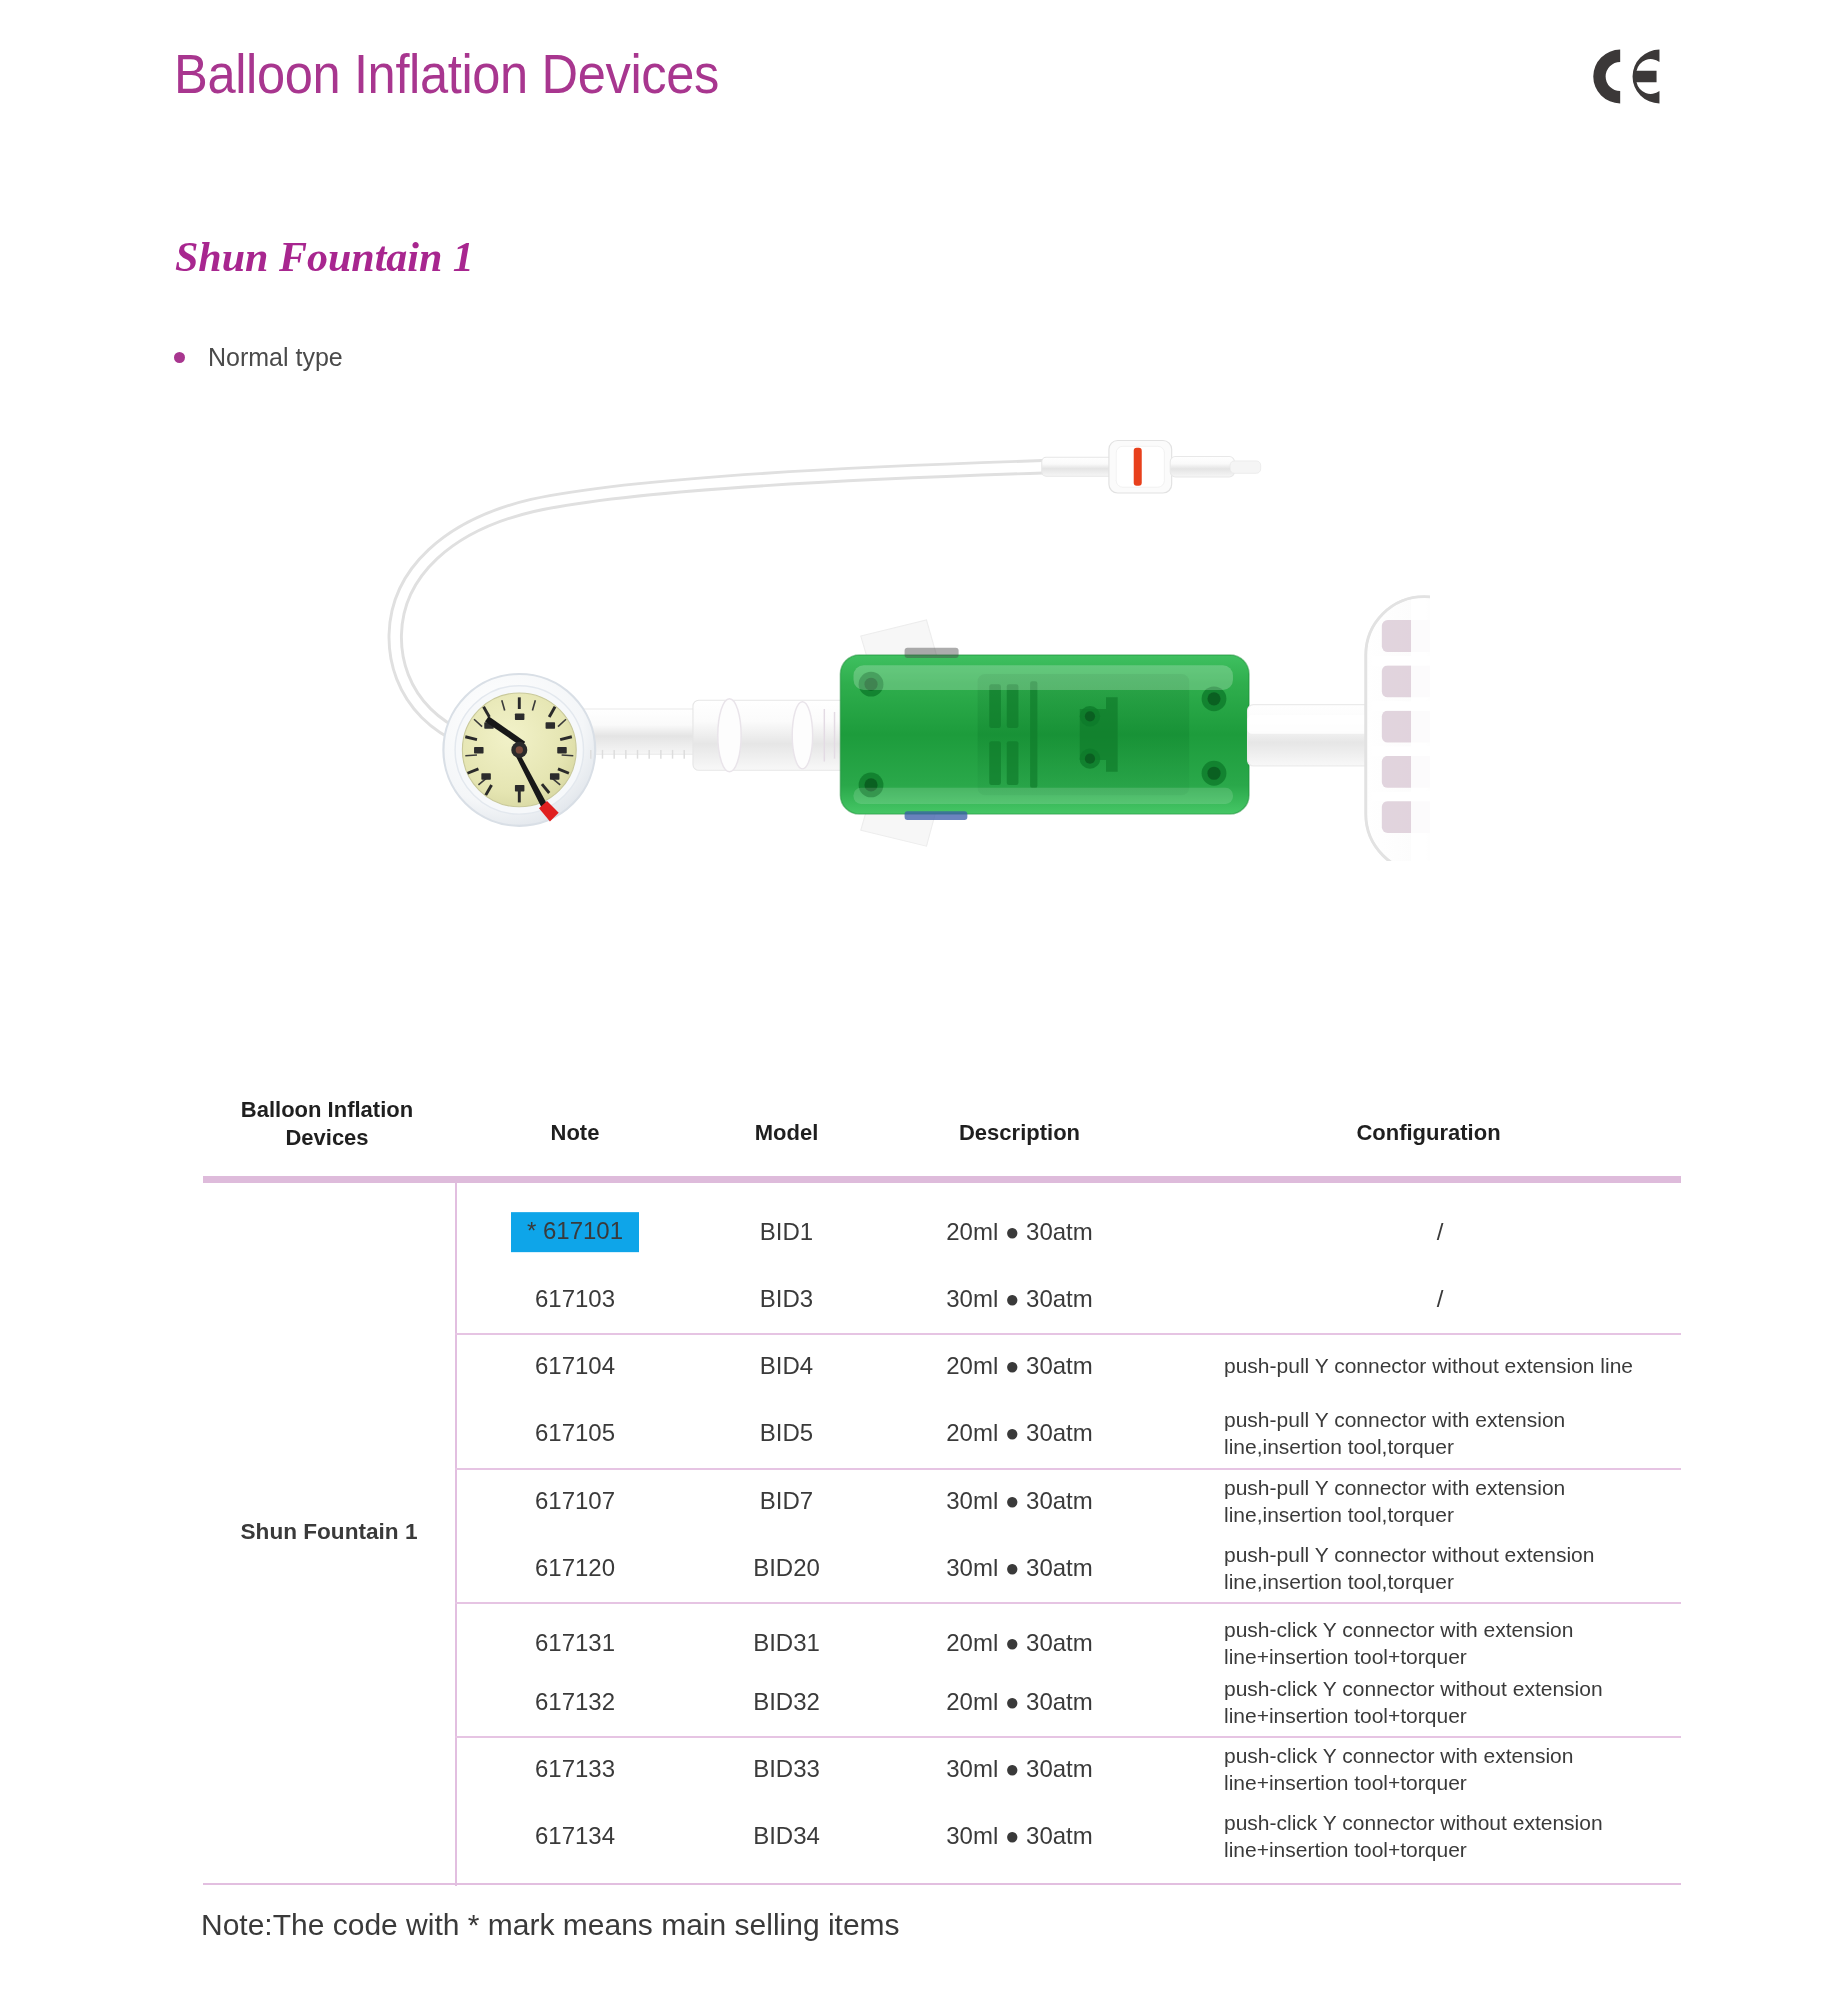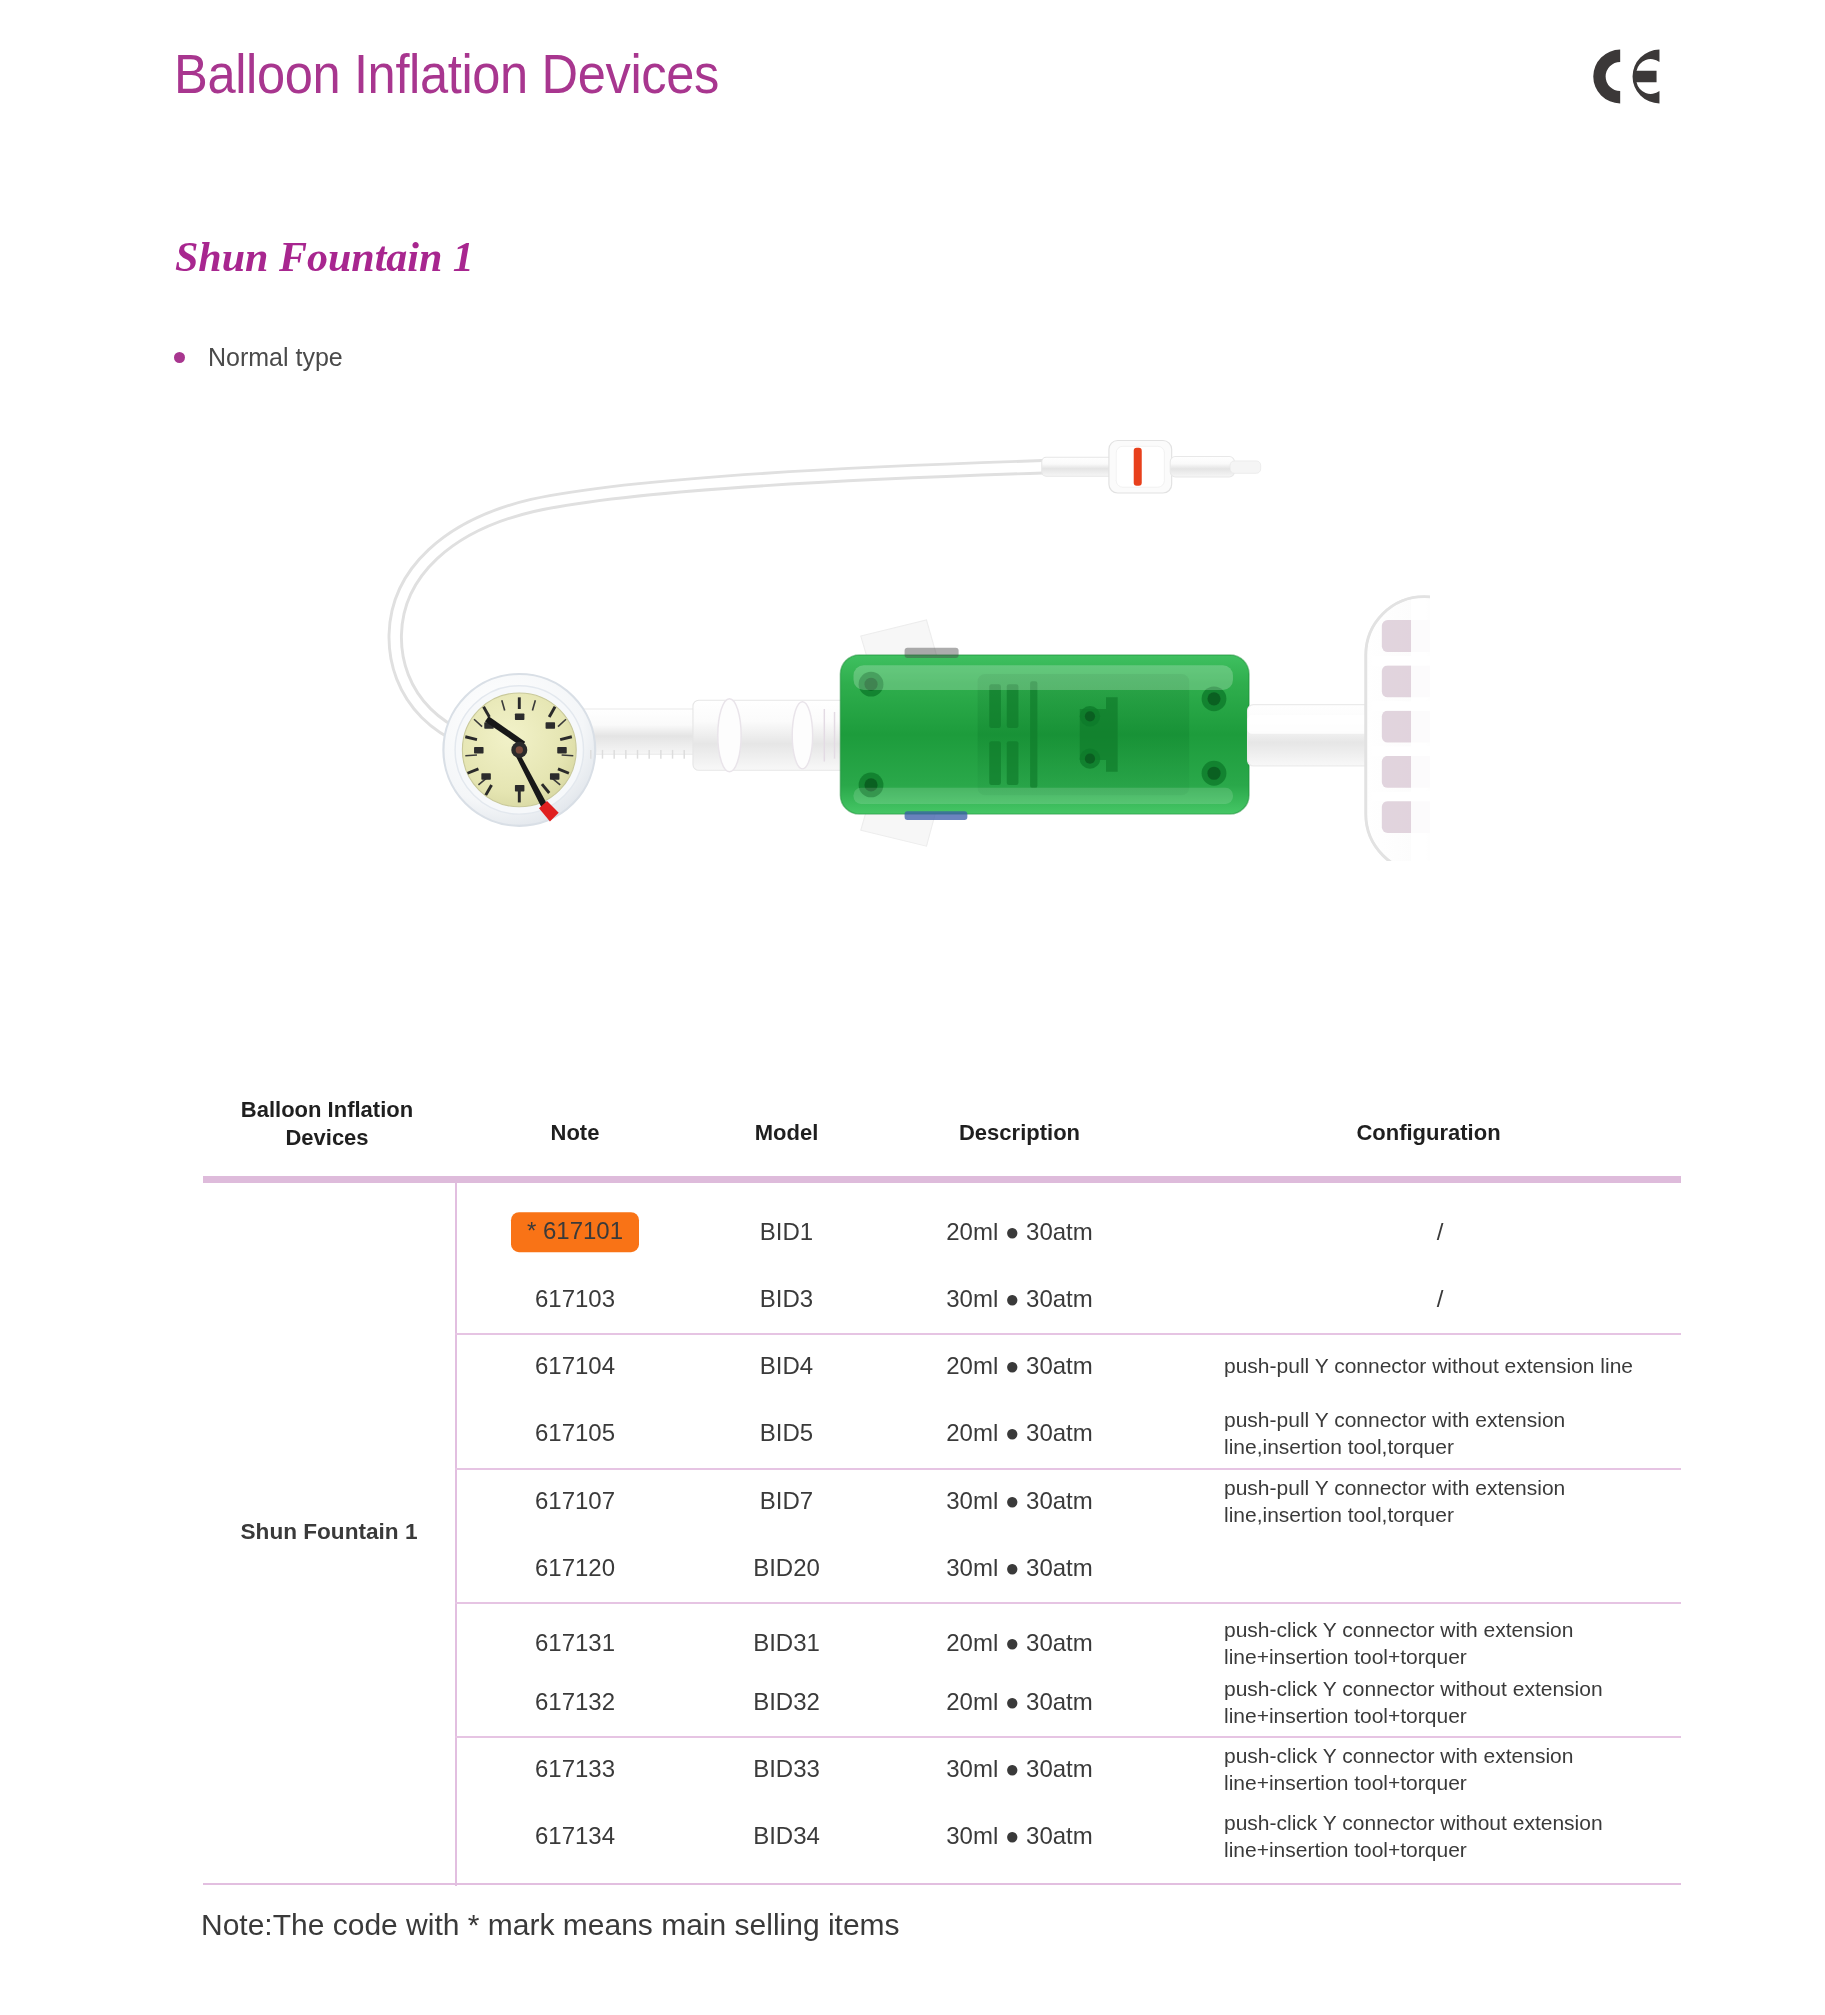--- a/index.html
+++ b/index.html
@@ -165,23 +165,22 @@
   }
   .c-config.slash {
     text-align: center;
     width: 146px;
     left: 1164px;
     font-size: 24px;
   }
 
   .code-highlight {
     display: inline-block;
-    background: #f97316;
+    background: #0ea5e9;
     padding: 5.1px 16px 6.6px 16px;
-    border-radius: 8px;
   }
 
   .rowsep {
     position: absolute;
     left: 252px;
     right: 0;
     height: 2.9px;
     background: #e6c4e3;
   }
   .rule-bottom {
@@ -448,20 +447,21 @@
       <div class="row" style="position: absolute; left: 0px; right: 0px; top: 285px; height: 67px;">
         <div class="cell c-code">617107</div>
         <div class="cell c-model">BID7</div>
         <div class="cell c-desc">30ml ● 30atm</div>
         <div class="cell c-config">push-pull Y connector with extension line,insertion tool,torquer</div>
       </div>
       <div class="row" style="position: absolute; left: 0px; right: 0px; top: 352px; height: 67px;">
         <div class="cell c-code">617120</div>
         <div class="cell c-model">BID20</div>
         <div class="cell c-desc">30ml ● 30atm</div>
+        <div class="cell c-config">push-pull Y connector without extension line,insertion tool,torquer</div>
       </div>
       <div class="rowsep" style="top: 419px;"></div>
       <div class="row" style="position: absolute; left: 0px; right: 0px; top: 419px; height: 67px; margin-top: 8px;">
         <div class="cell c-code">617131</div>
         <div class="cell c-model">BID31</div>
         <div class="cell c-desc">20ml ● 30atm</div>
         <div class="cell c-config">push-click Y connector with extension line+insertion tool+torquer</div>
       </div>
       <div class="row" style="position: absolute; left: 0px; right: 0px; top: 486px; height: 67px;">
         <div class="cell c-code">617132</div>

